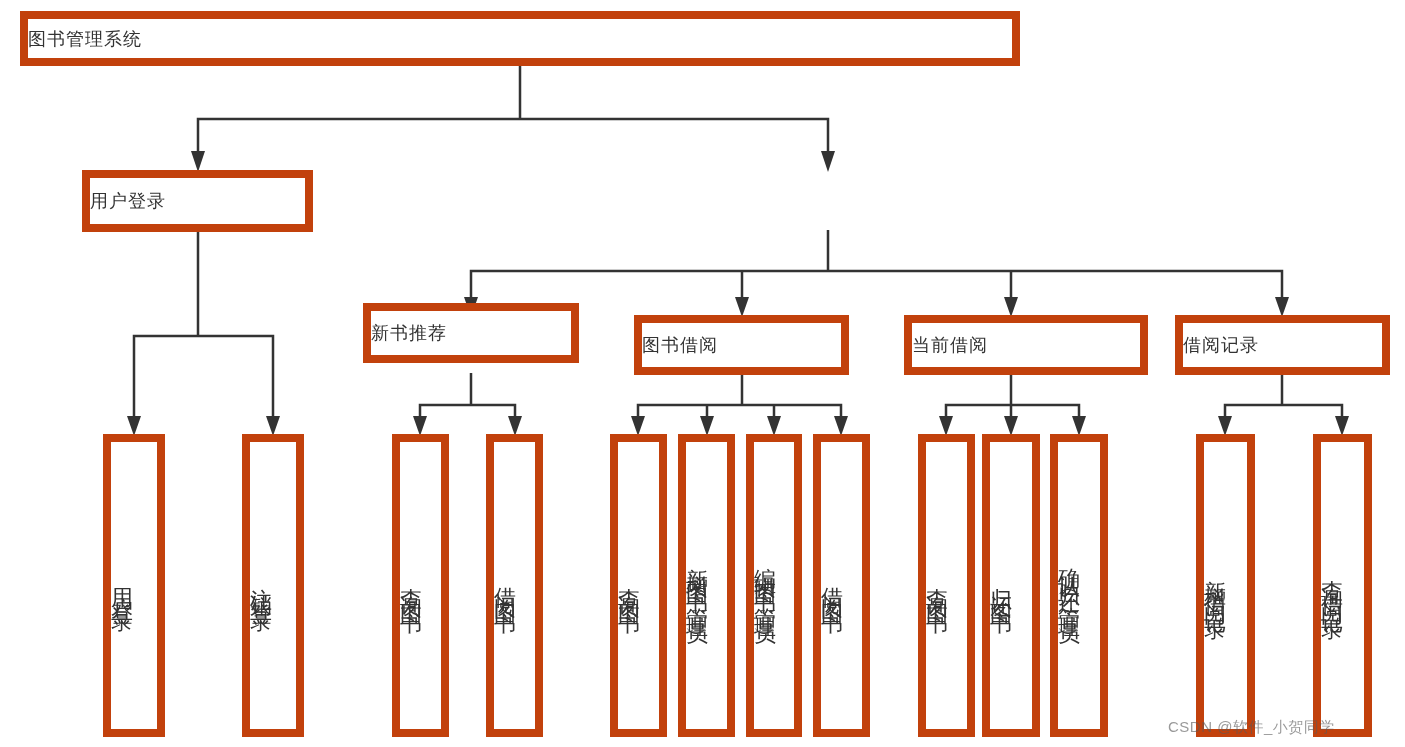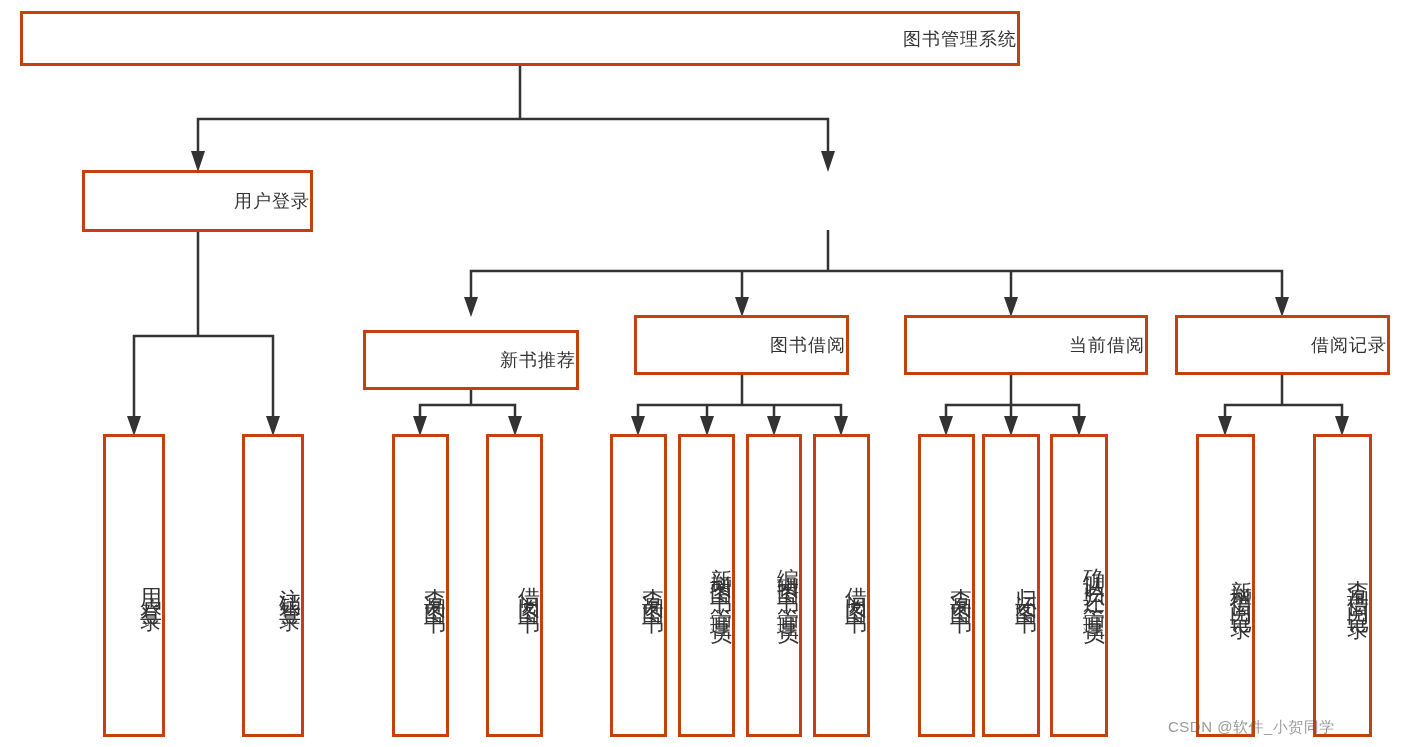--- a/index.html
+++ b/index.html
@@ -3,22 +3,22 @@
 <meta charset="utf-8">
 <style>
   html,body{margin:0;padding:0;background:#ffffff;}
   .canvas{
     position:relative;width:1405px;height:747px;background:#ffffff;
     font-family:"Liberation Sans",sans-serif;overflow:hidden;
   }
   .connectors{position:absolute;left:0;top:0;width:1405px;height:747px;}
   .node{
     position:absolute;box-sizing:border-box;background:#ffffff;
-    border:3px solid #c2410c;color:#333333;
-    display:flex;align-items:center;justify-content:flex-end;
+    border:8px solid #c2410c;color:#333333;
+    display:flex;align-items:center;justify-content:flex-start;
   }
   .hbox{font-size:18px;letter-spacing:1px;}
   .vbox .vtext{
     writing-mode:vertical-rl;text-orientation:mixed;
     font-size:22px;line-height:1;letter-spacing:8px;color:#333333;
   }
   .watermark{
     position:absolute;left:1168px;top:718px;width:237px;
     font-size:15px;letter-spacing:0.5px;color:rgba(90,90,90,0.62);
     white-space:nowrap;z-index:5;
@@ -73,21 +73,21 @@
   </svg>
 
   <div class="node hbox" style="left:20px;top:11px;width:1000px;height:55px;">
     <span>图书管理系统</span>
   </div>
 
   <div class="node hbox" style="left:82px;top:170px;width:231px;height:62px;">
     <span>用户登录</span>
   </div>
 
-  <div class="node hbox" style="left:363px;top:330px;width:216px;height:60px;">
+  <div class="node hbox" style="left:363px;top:303px;width:216px;height:60px;">
     <span>新书推荐</span>
   </div>
   <div class="node hbox" style="left:634px;top:315px;width:215px;height:60px;">
     <span>图书借阅</span>
   </div>
   <div class="node hbox" style="left:904px;top:315px;width:244px;height:60px;">
     <span>当前借阅</span>
   </div>
   <div class="node hbox" style="left:1175px;top:315px;width:215px;height:60px;">
     <span>借阅记录</span>

